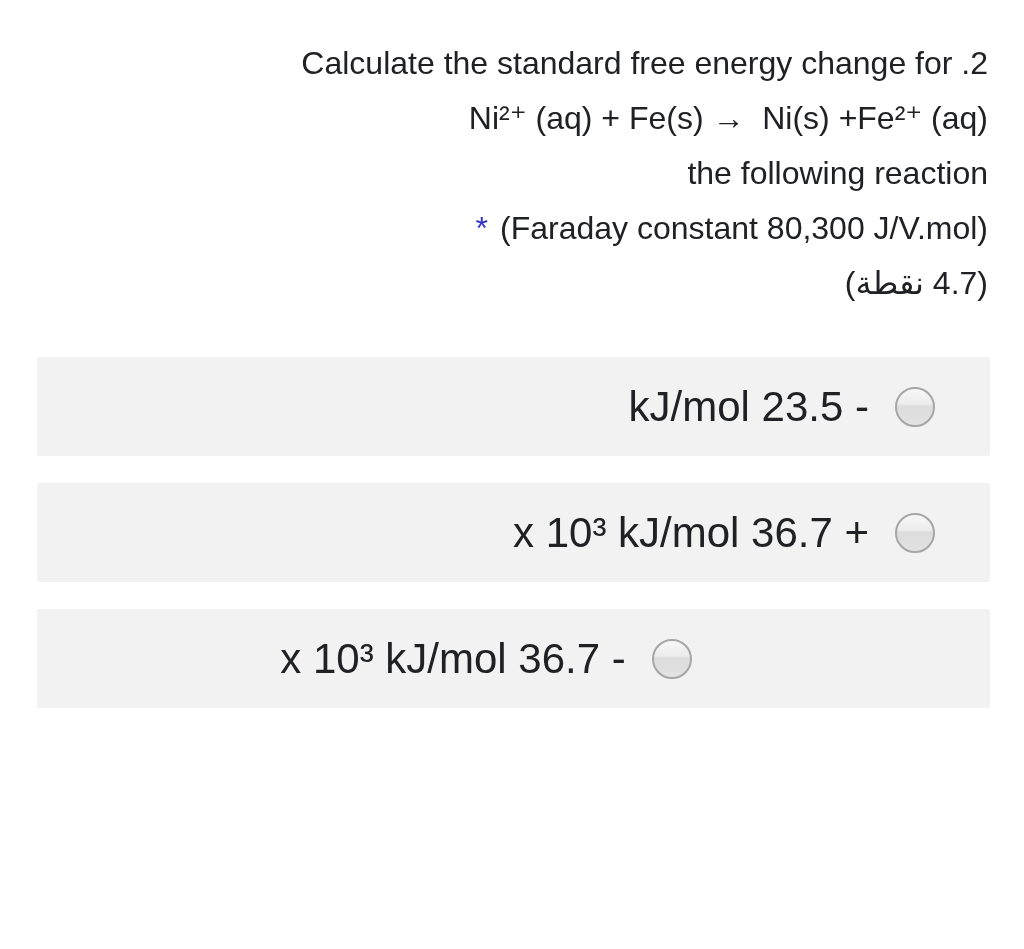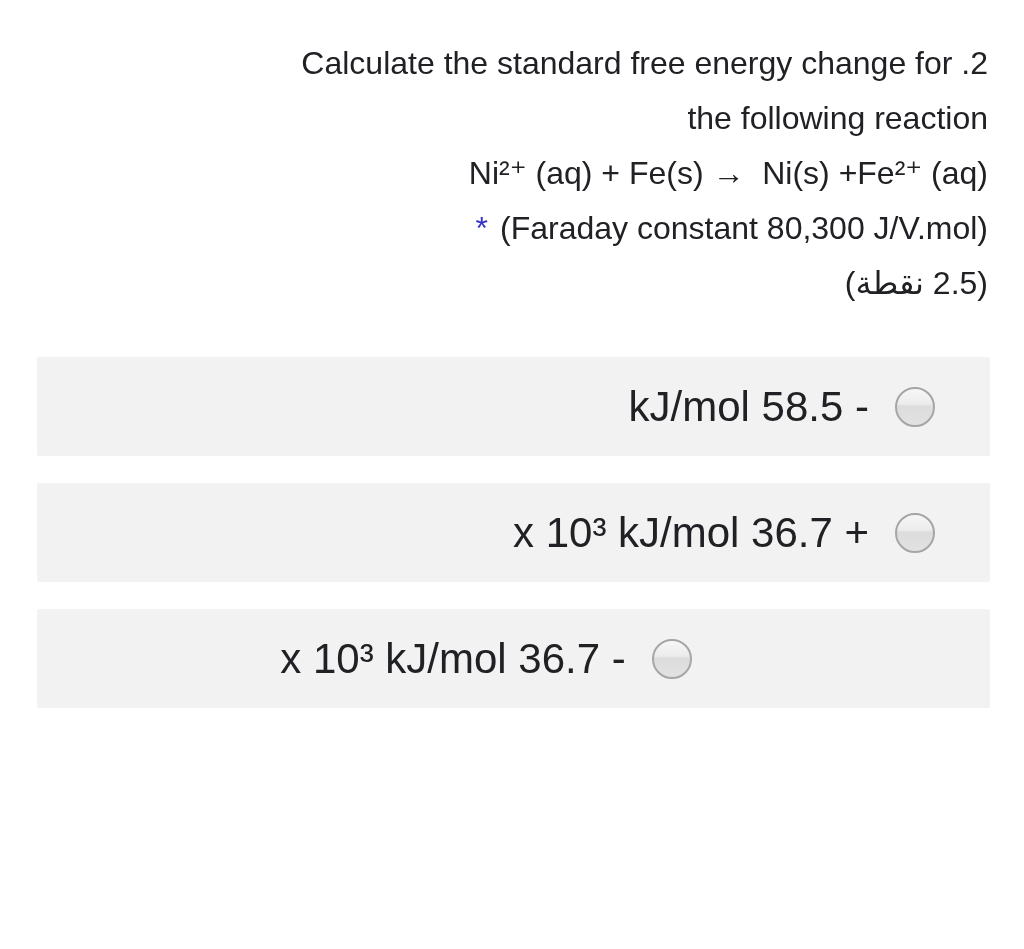--- a/index.html
+++ b/index.html
@@ -54,29 +54,29 @@
     border-radius: 50%;
     border: 2px solid #a6a6a6;
     background: linear-gradient(180deg, #f7f7f7 0%, #ececec 42%, #dcdcdc 48%, #e2e2e2 100%);
   }
 </style>
 </head>
 <body>
 
 <div class="question">
   <div class="q-line">Calculate the standard free energy change for .2</div>
+  <div class="q-line">Ni²⁺ (aq) + Fe(s) →  Ni(s) +Fe²⁺ (aq)</div>
   <div class="q-line">the following reaction</div>
-  <div class="q-line">Ni²⁺ (aq) + Fe(s) →  Ni(s) +Fe²⁺ (aq)</div>
   <div class="q-line"><span class="req-asterisk" style="color: rgb(52, 52, 200);">*</span><span>(Faraday constant 80,300 J/V.mol)</span></div>
-  <div class="q-line" dir="rtl">(2.5 نقطة)</div>
+  <div class="q-line" dir="rtl">(4.7 نقطة)</div>
 </div>
 
 <div class="options">
   <div class="option-row">
-    <span class="option-label">kJ/mol 58.5 -</span>
+    <span class="option-label">kJ/mol 23.5 -</span>
     <div class="radio"></div>
   </div>
   <div class="option-row">
     <span class="option-label">x 10³ kJ/mol 36.7 +</span>
     <div class="radio"></div>
   </div>
   <div class="option-row">
     <span class="option-label">x 10³ kJ/mol 36.7 -</span>
     <div class="radio"></div>
   </div>

